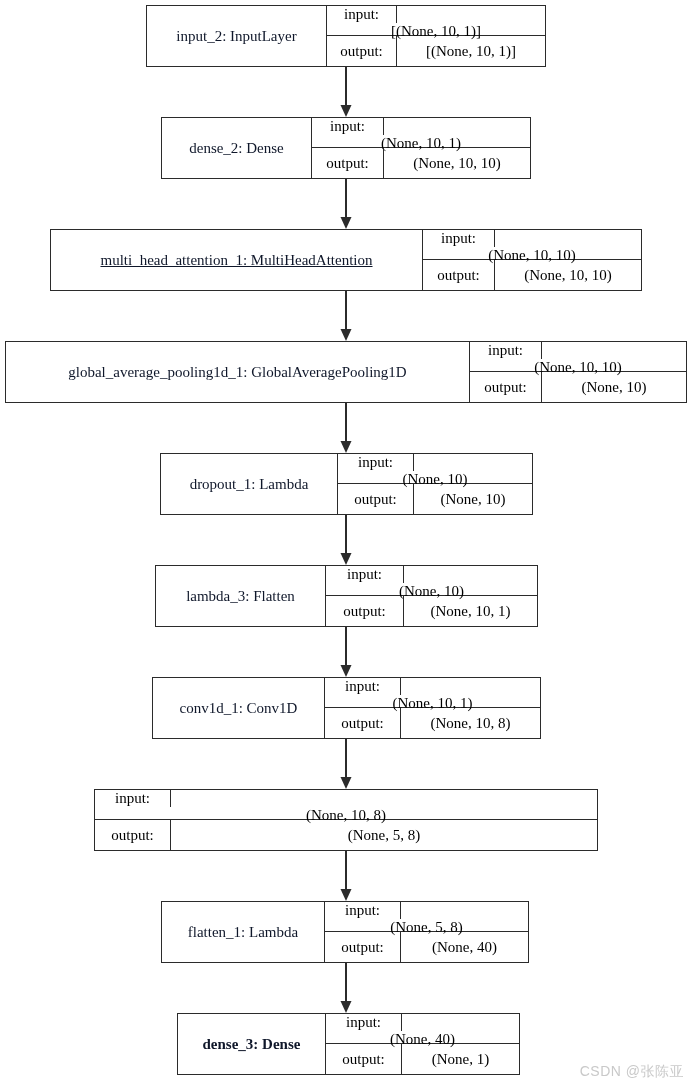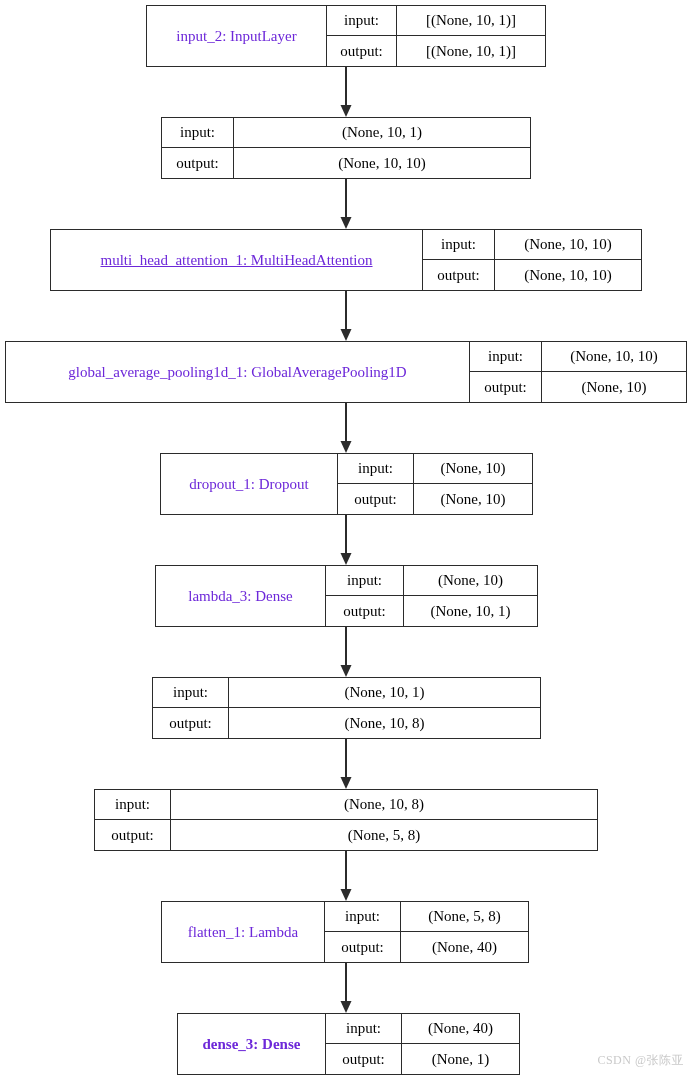--- a/index.html
+++ b/index.html
@@ -32,21 +32,21 @@
     box-sizing: border-box;
     height: 62px;
   }
 
   .node-name {
     display: flex;
     align-items: center;
     justify-content: center;
     padding: 0 10px;
     font-size: 15px;
-    color: #6d28d9;
+    color: #0f172a;
     white-space: nowrap;
     box-sizing: border-box;
     border-right: 1px solid #2b2b2b;
     flex: 0 0 auto;
   }
 
   .node-io {
     display: flex;
     flex-direction: column;
     flex: 1 1 auto;
@@ -54,20 +54,21 @@
   }
 
   .io-row {
     display: flex;
     flex: 1 1 50%;
     box-sizing: border-box;
     min-height: 0;
   }
   .io-row.top {
     border-bottom: 1px solid #2b2b2b;
+    flex-direction: column;
   }
 
   .io-label {
     display: flex;
     align-items: center;
     justify-content: center;
     font-size: 15px;
     color: #000000;
     white-space: nowrap;
     box-sizing: border-box;
@@ -95,24 +96,24 @@
     top: 0;
     width: 692px;
     height: 1087px;
     pointer-events: none;
   }
 
   
   .watermark {
     position: absolute;
     right: 8px;
-    bottom: 18px;
-    font-size: 12px;
+    bottom: 6px;
+    font-size: 14px;
     color: #c9c9c9;
-    font-family: Liberation Serif, serif;
+    font-family: Liberation Sans, sans-serif;
     letter-spacing: 0.5px;
     white-space: nowrap;
   }
 </style>
 </head>
 <body>
 
 <div id="graph">
   <svg class="edge" id="edge-layer" viewBox="0 0 692 1087" width="692" height="1087" aria-hidden="true">
       <line x1="346" y1="67" x2="346" y2="106" stroke="#2b2b2b" stroke-width="2"></line>
@@ -142,20 +143,21 @@
             <div class="io-label" style="width: 70px;">input:</div>
             <div class="io-value">[(None, 10, 1)]</div>
           </div>
           <div class="io-row bottom">
             <div class="io-label" style="width: 70px;">output:</div>
             <div class="io-value">[(None, 10, 1)]</div>
           </div>
         </div>
       </div>
       <div class="node" style="left: 161px; top: 117px; width: 370px;">
+        <div class="node-name" style="width: 150px;">dense_2: Dense</div>
         <div class="node-io">
           <div class="io-row top">
             <div class="io-label" style="width: 72px;">input:</div>
             <div class="io-value">(None, 10, 1)</div>
           </div>
           <div class="io-row bottom">
             <div class="io-label" style="width: 72px;">output:</div>
             <div class="io-value">(None, 10, 10)</div>
           </div>
         </div>
@@ -180,46 +182,47 @@
             <div class="io-label" style="width: 72px;">input:</div>
             <div class="io-value">(None, 10, 10)</div>
           </div>
           <div class="io-row bottom">
             <div class="io-label" style="width: 72px;">output:</div>
             <div class="io-value">(None, 10)</div>
           </div>
         </div>
       </div>
       <div class="node" style="left: 160px; top: 453px; width: 373px;">
-        <div class="node-name" style="width: 177px;">dropout_1: Dropout</div>
+        <div class="node-name" style="width: 177px;">dropout_1: Lambda</div>
         <div class="node-io">
           <div class="io-row top">
             <div class="io-label" style="width: 76px;">input:</div>
             <div class="io-value">(None, 10)</div>
           </div>
           <div class="io-row bottom">
             <div class="io-label" style="width: 76px;">output:</div>
             <div class="io-value">(None, 10)</div>
           </div>
         </div>
       </div>
       <div class="node" style="left: 155px; top: 565px; width: 383px;">
-        <div class="node-name" style="width: 170px;">lambda_3: Dense</div>
+        <div class="node-name" style="width: 170px;">lambda_3: Flatten</div>
         <div class="node-io">
           <div class="io-row top">
             <div class="io-label" style="width: 78px;">input:</div>
             <div class="io-value">(None, 10)</div>
           </div>
           <div class="io-row bottom">
             <div class="io-label" style="width: 78px;">output:</div>
             <div class="io-value">(None, 10, 1)</div>
           </div>
         </div>
       </div>
       <div class="node" style="left: 152px; top: 677px; width: 389px;">
+        <div class="node-name" style="width: 172px;">conv1d_1: Conv1D</div>
         <div class="node-io">
           <div class="io-row top">
             <div class="io-label" style="width: 76px;">input:</div>
             <div class="io-value">(None, 10, 1)</div>
           </div>
           <div class="io-row bottom">
             <div class="io-label" style="width: 76px;">output:</div>
             <div class="io-value">(None, 10, 8)</div>
           </div>
         </div>

